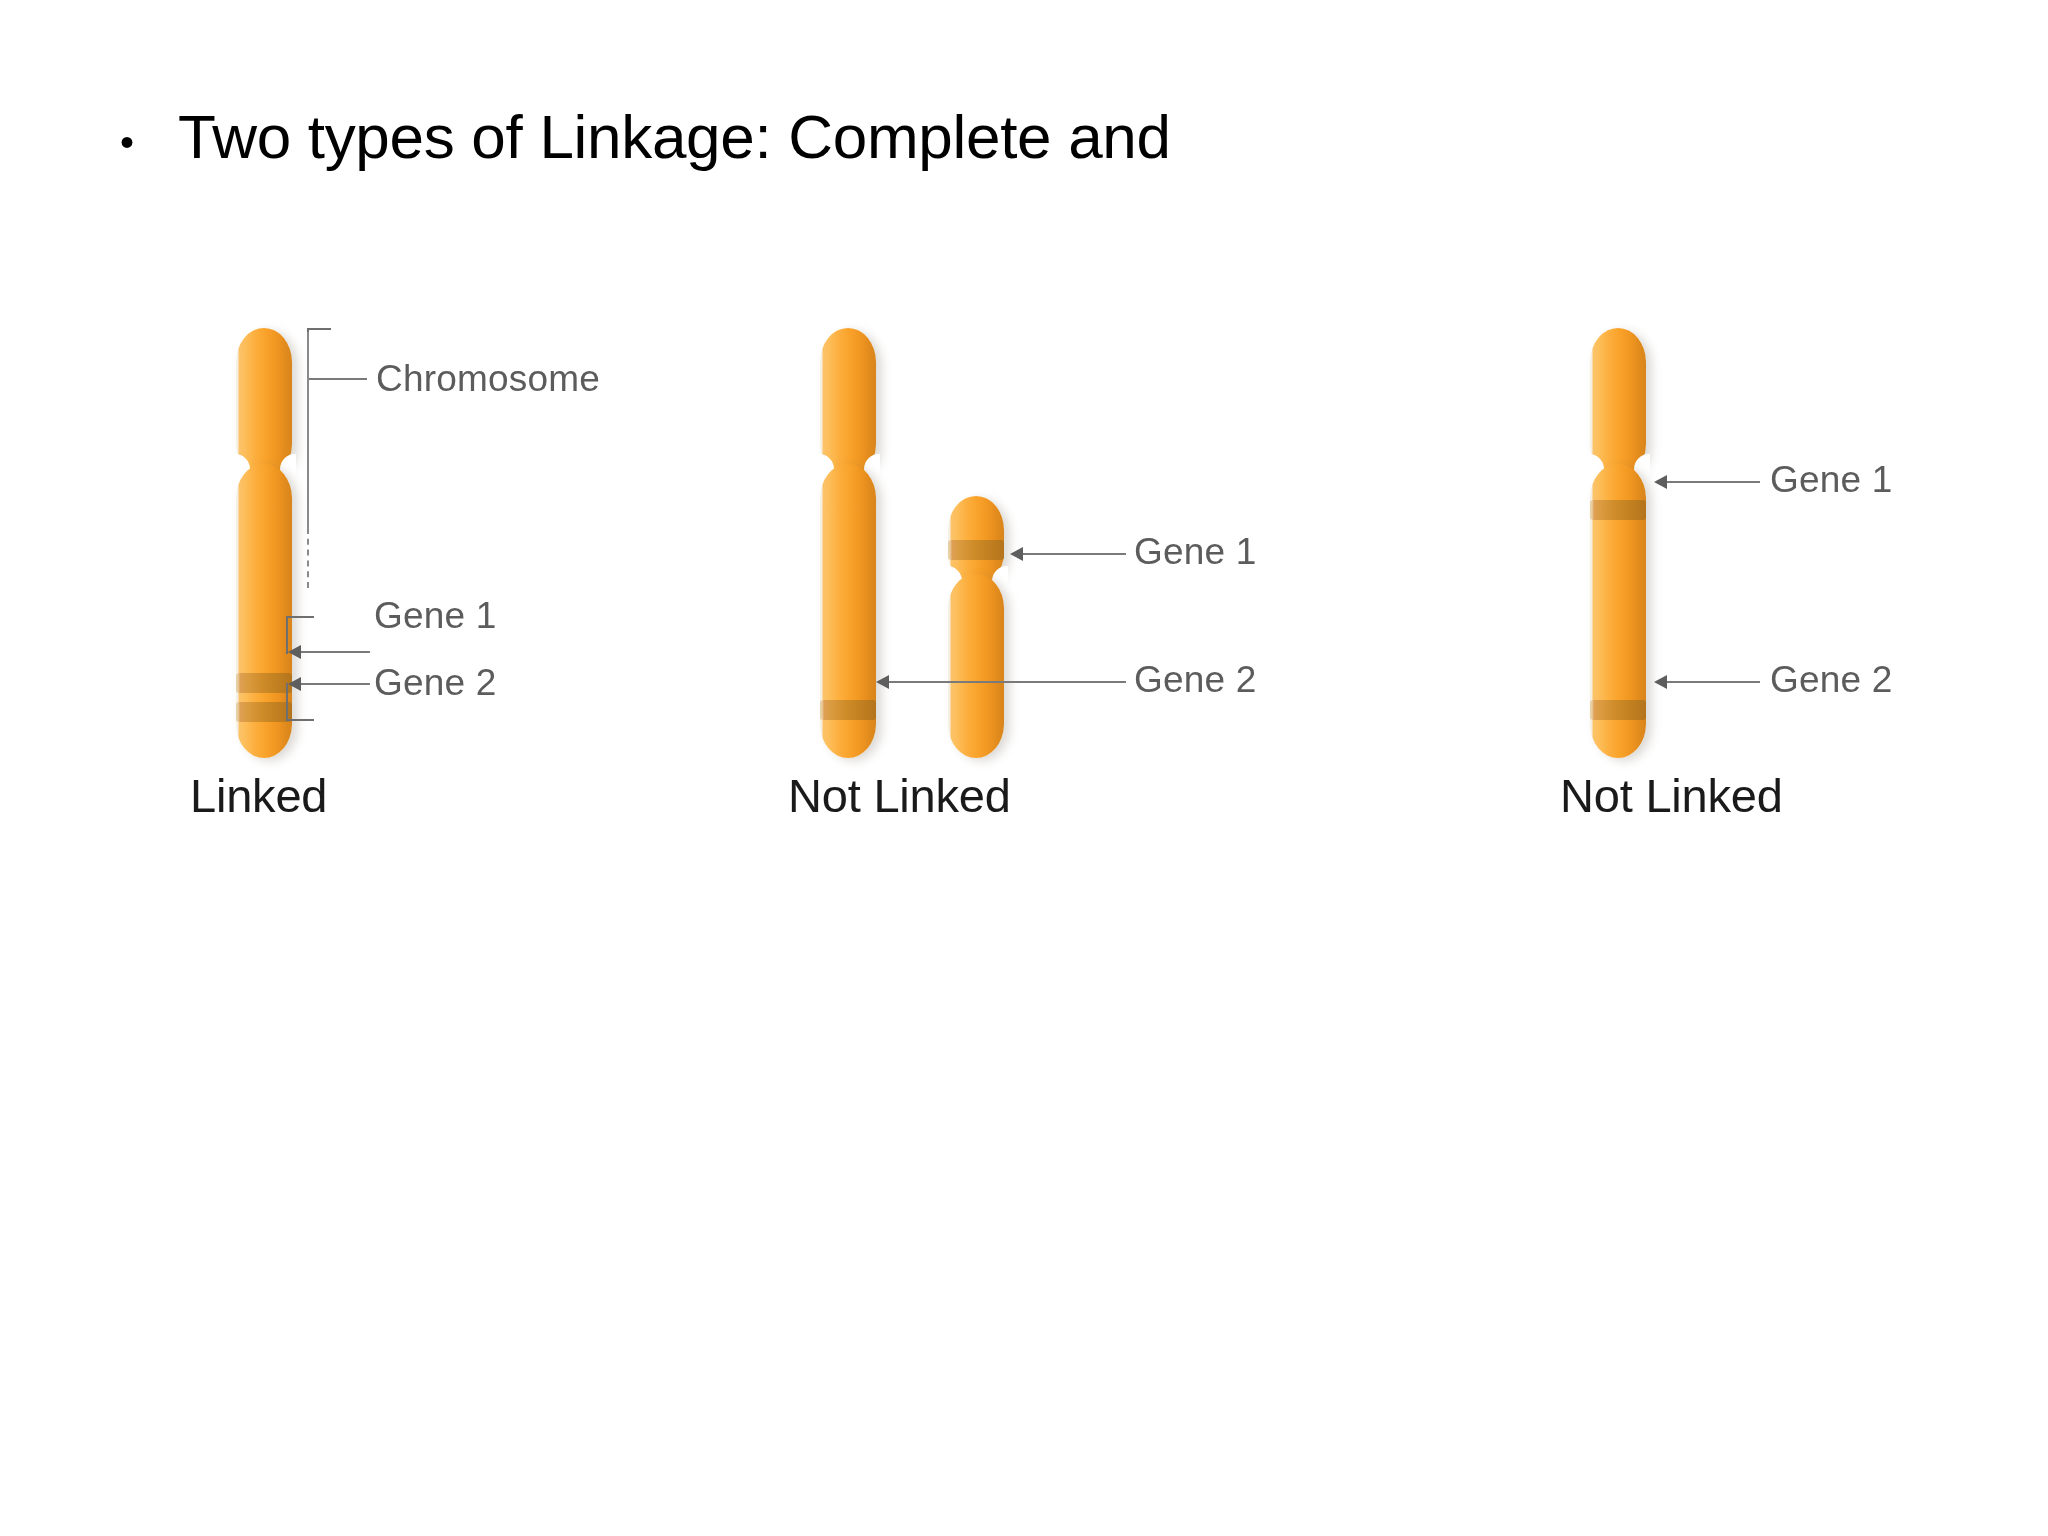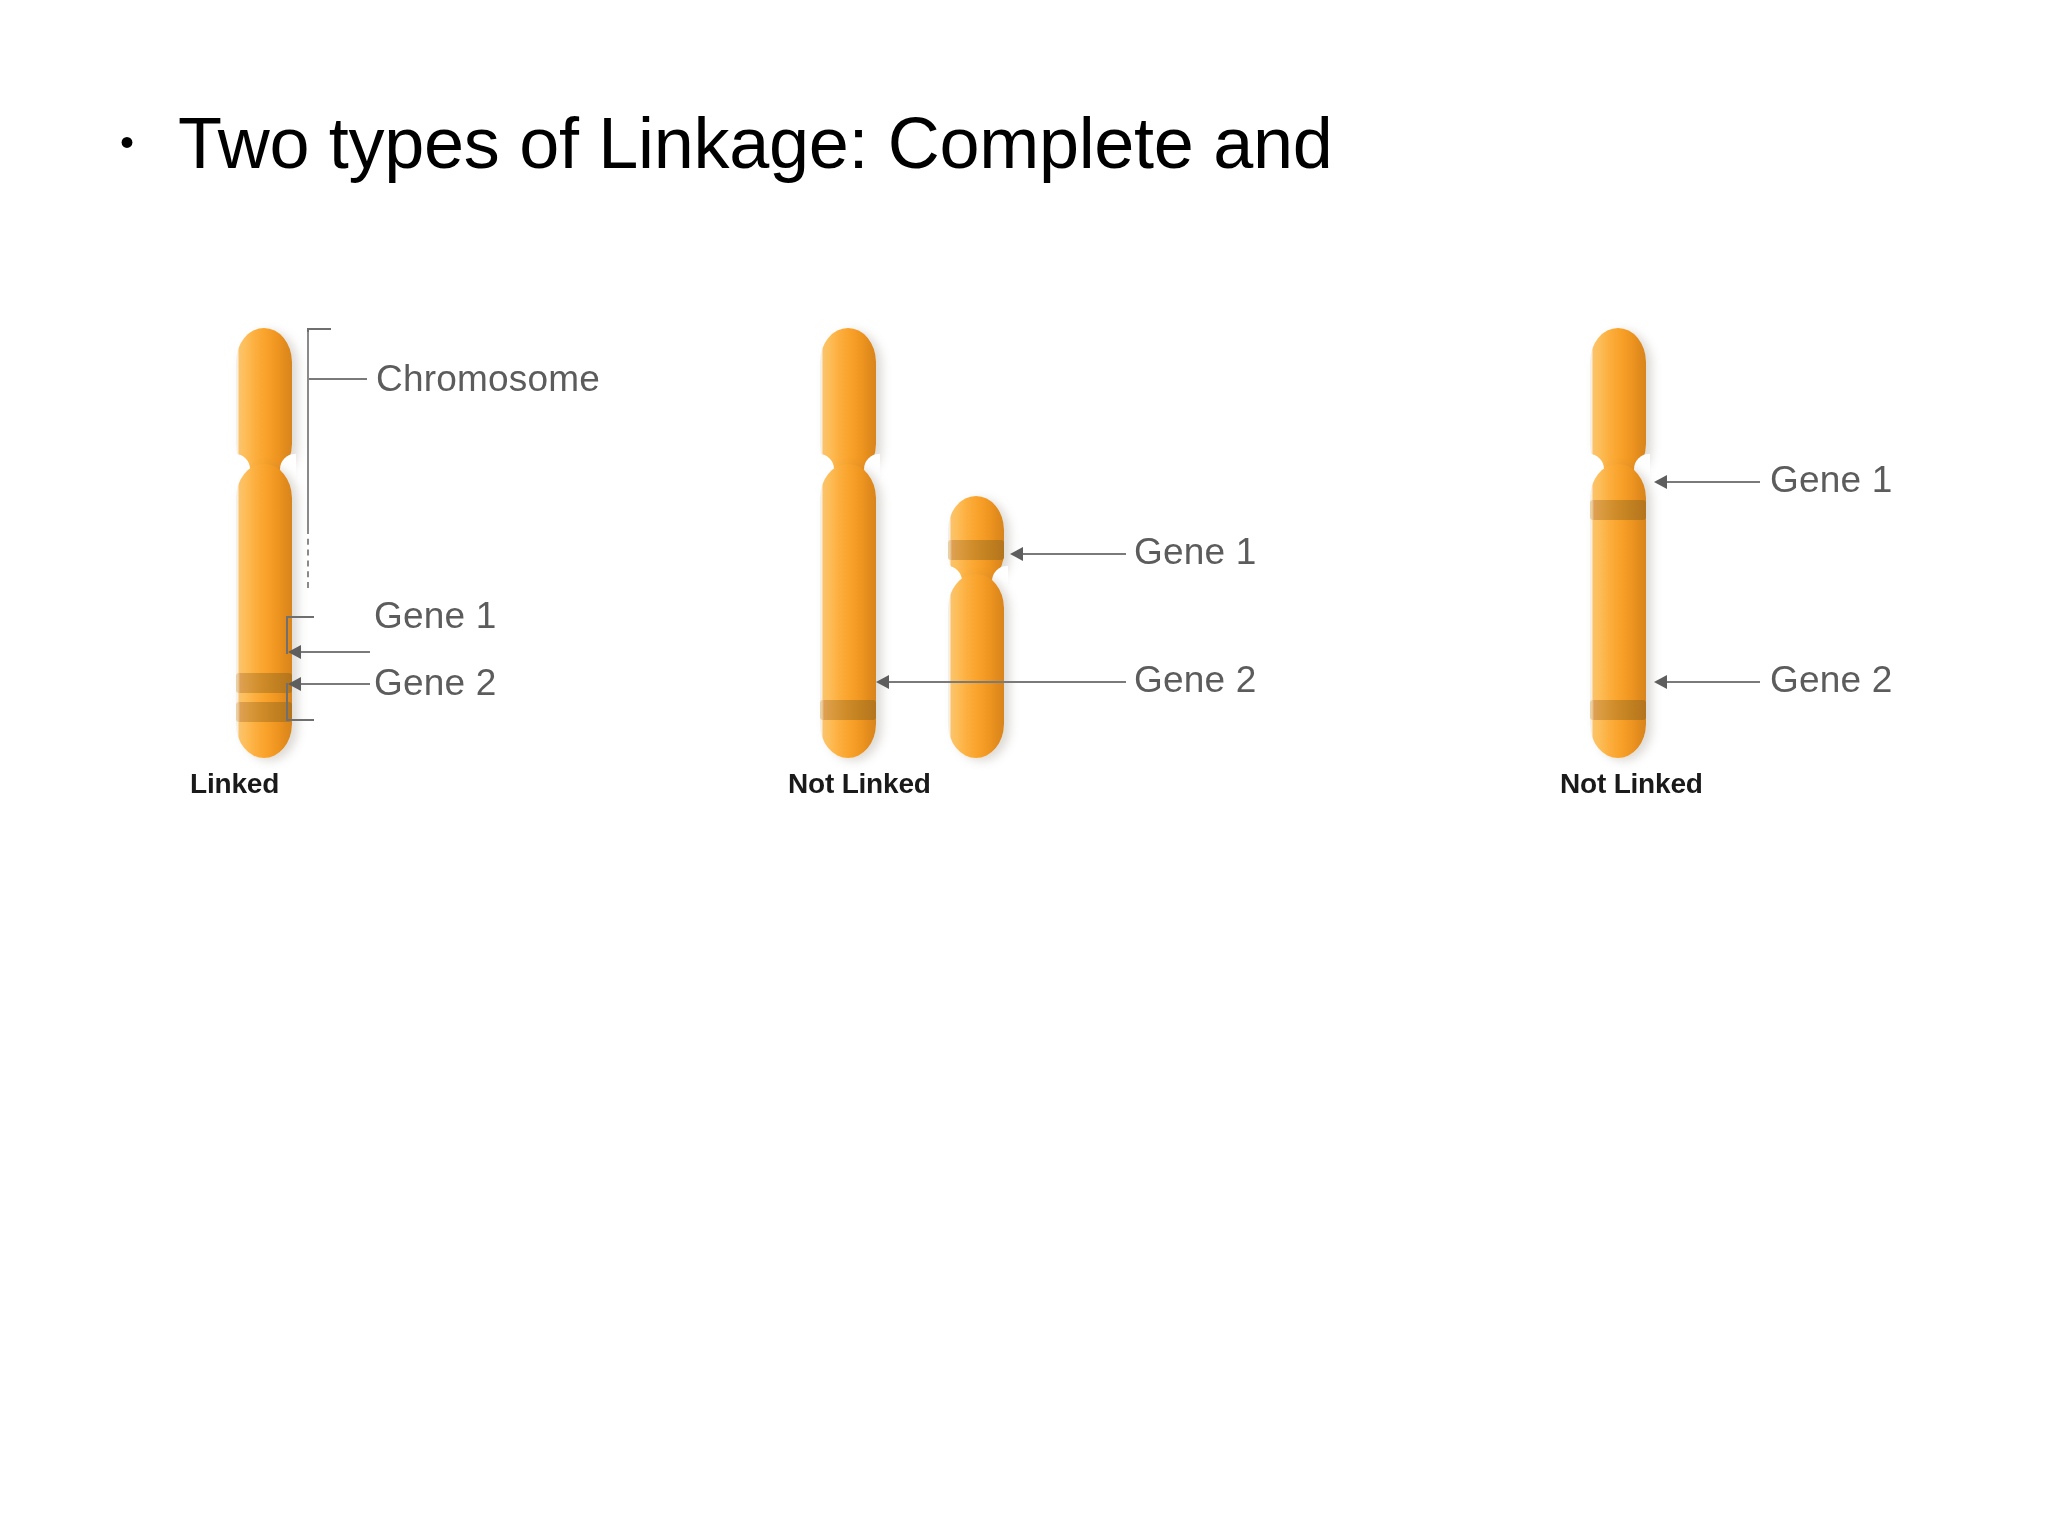--- a/index.html
+++ b/index.html
@@ -29,21 +29,21 @@
   .bullet-mark {
     font-size: 40px;
     line-height: 1;
     color: #000;
     padding-top: 26px;
     width: 58px;
     flex: 0 0 58px;
     text-align: left;
   }
   .bullet-text {
-    font-size: 72px;
+    font-size: 62px;
     line-height: 1.33;
     color: #000000;
     font-weight: 400;
     letter-spacing: -0.3px;
     max-width: 1360px;
   }
 
   
   #figure {
     position: absolute;
@@ -164,22 +164,22 @@
   .fig-label {
     position: absolute;
     font-size: 37px;
     color: #5c5c5c;
     white-space: nowrap;
     z-index: 8;
     letter-spacing: 0.2px;
   }
   .caption {
     position: absolute;
-    font-size: 28px;
-    font-weight: bold;
+    font-size: 47px;
+    font-weight: normal;
     color: #1a1a1a;
     white-space: nowrap;
     letter-spacing: -0.2px;
   }
 </style>
 </head>
 <body>
 
 <div id="slide-title">
   <div class="bullet-row">

